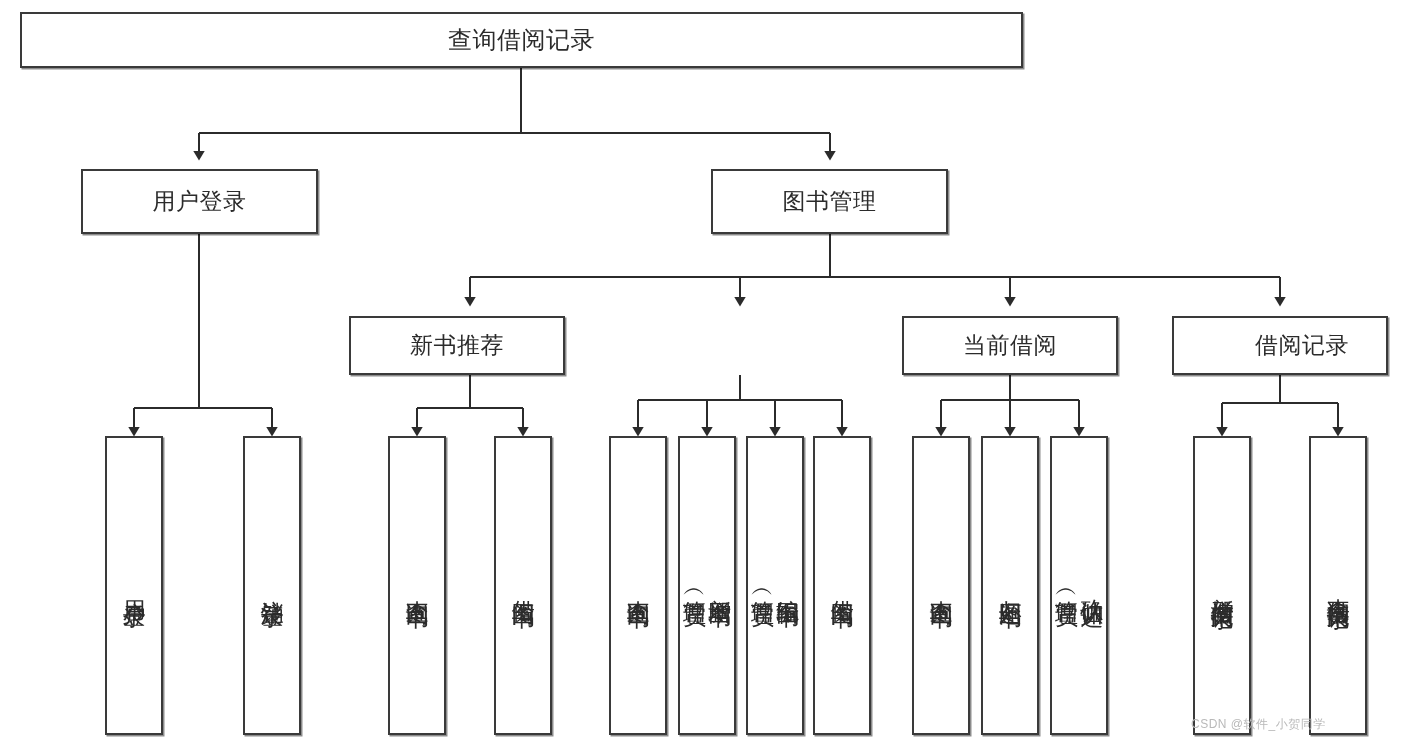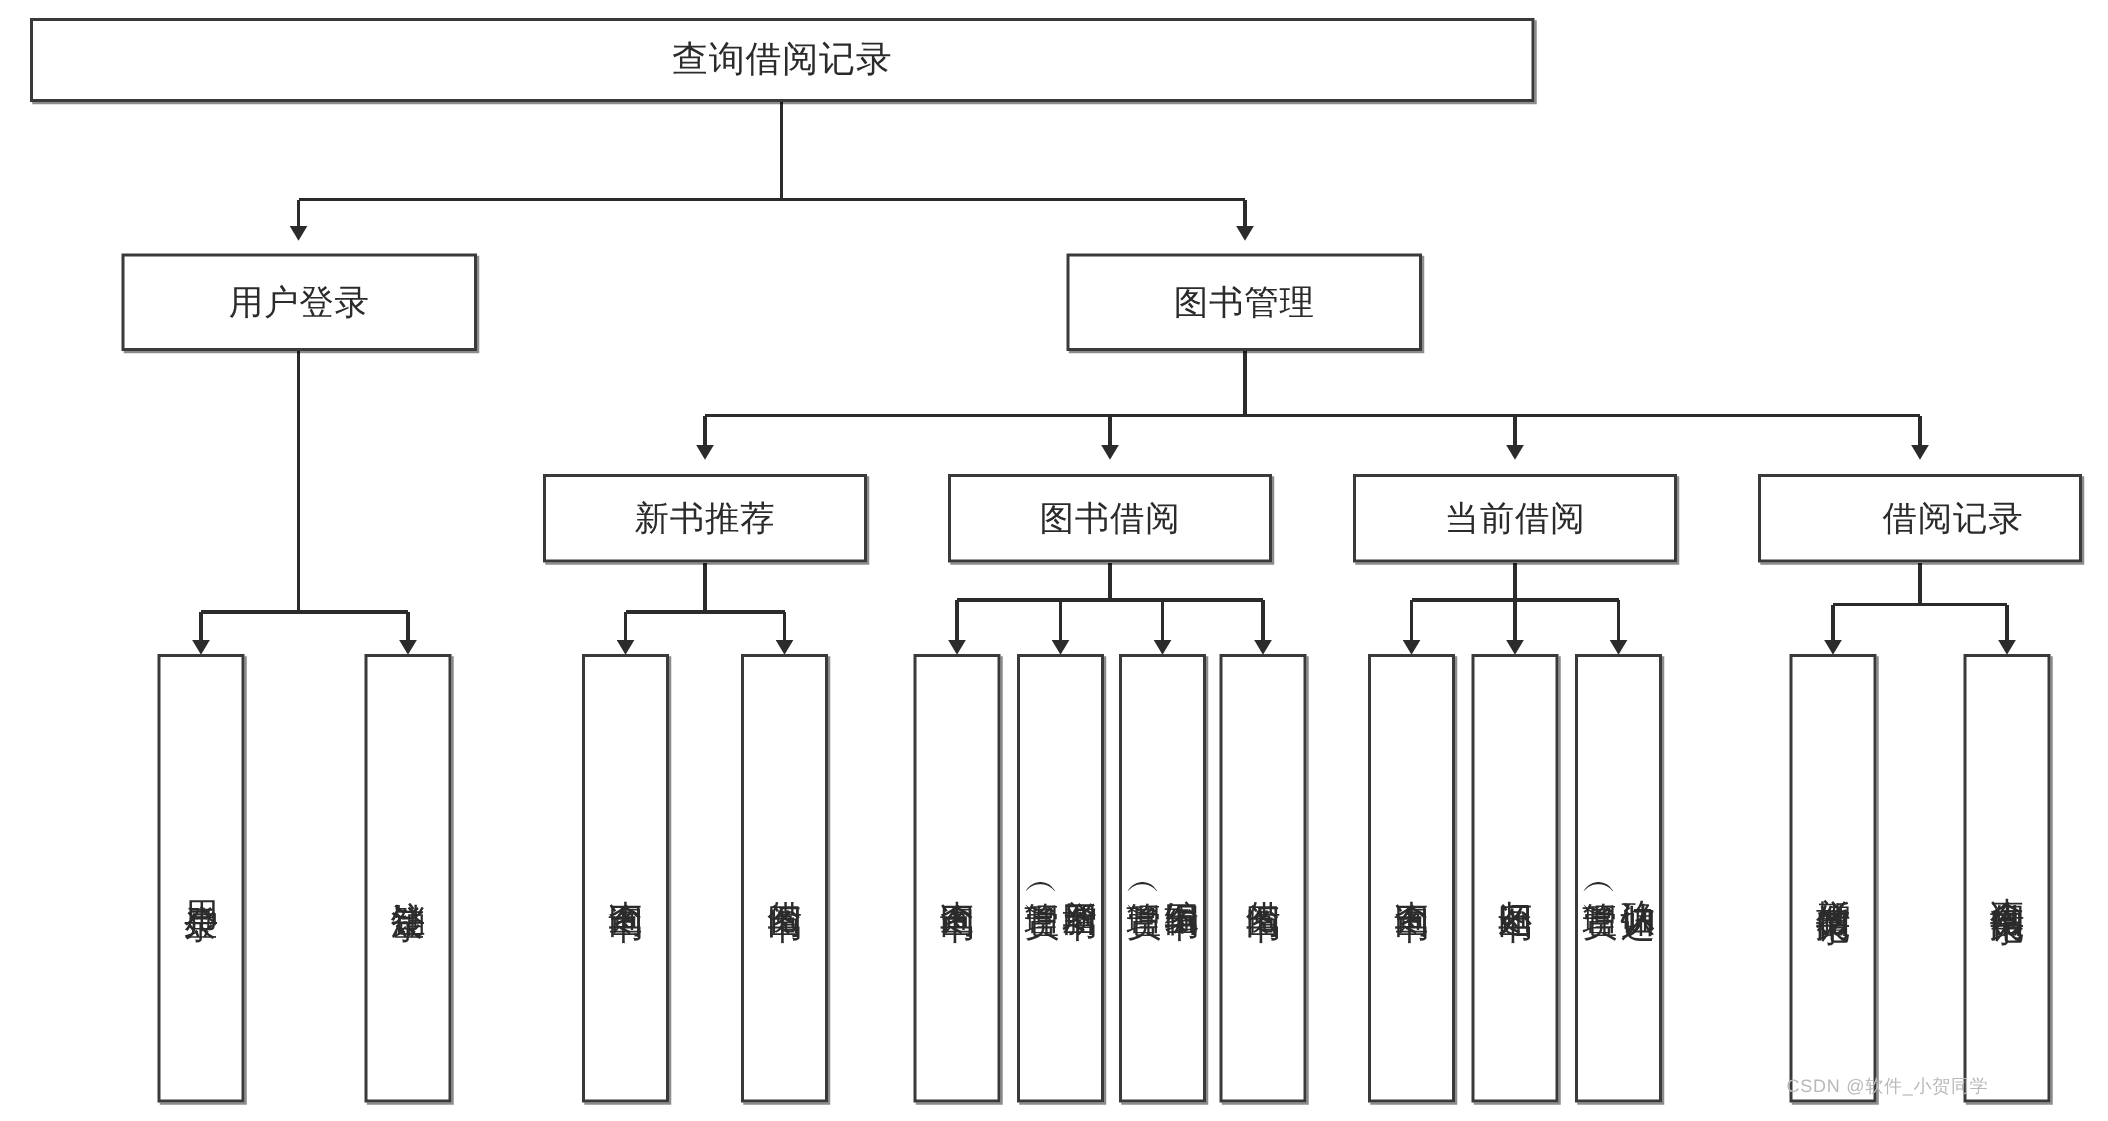--- a/index.html
+++ b/index.html
@@ -131,25 +131,22 @@
     <span class="lbl">查询借阅记录</span>
   </div>
 
   <div class="node h" style="left:81px; top:169px; width:237px; height:65px;">
     <span class="lbl">用户登录</span>
   </div>
   <div class="node h" style="left:711px; top:169px; width:237px; height:65px;">
     <span class="lbl">图书管理</span>
   </div>
 
-  <div class="node h" style="left:362px; top:316px; width:216px; height:59px;">
+  <div class="node h" style="left:349px; top:316px; width:216px; height:59px;">
     <span class="lbl">新书推荐</span>
-  </div>
-  <div class="node h" style="left:632px; top:316px; width:216px; height:59px;">
-    <span class="lbl">图书借阅</span>
   </div>
   <div class="node h" style="left:902px; top:316px; width:216px; height:59px;">
     <span class="lbl">当前借阅</span>
   </div>
   <div class="node h" style="left:1172px; top:316px; width:216px; height:59px;padding-left:44px;">
     <span class="lbl">借阅记录</span>
   </div>
 
   <div class="node v" style="left:105px; top:436px; width:58px; height:299px;">
     <span class="lbl">用户登录</span>

